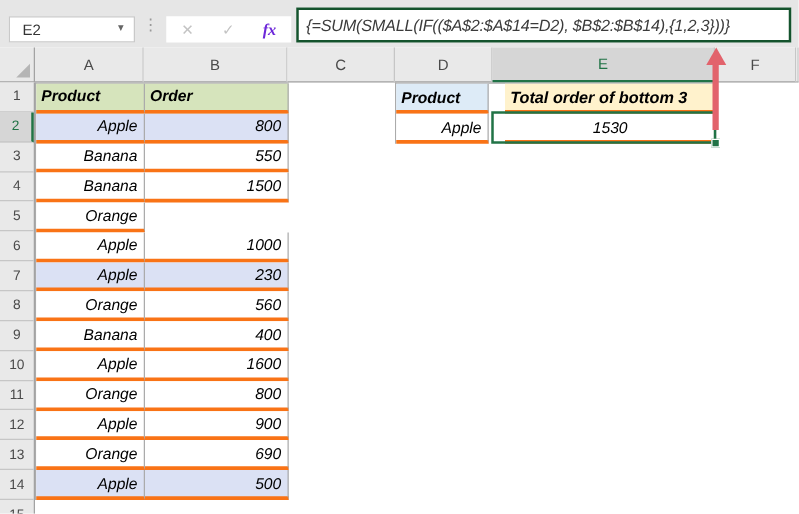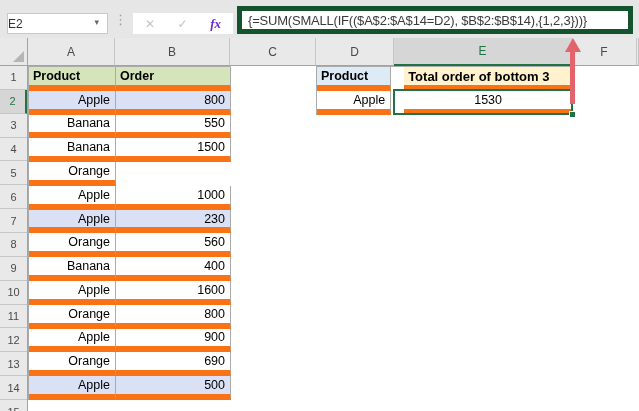--- a/index.html
+++ b/index.html
@@ -6,35 +6,35 @@
   body { background:#fff; }
   .screen {
     position:relative; width:639px; height:411px; overflow:hidden;
     background:#fff; font-family:"Liberation Sans", sans-serif; color:#000;
   }
   
   .topbar { position:absolute; left:0; top:0; width:639px; height:38px; background:#E6E6E6; }
   .namebox {
     position:absolute; left:7px; top:13px; width:101px; height:21px;
     background:#fff; border:1px solid #C9C9C9; display:flex; align-items:center;
-    font-size:12px; color:#333; 
+    font-size:12px; color:#333; padding-left:10px;
   }
   .namebox .caret { position:absolute; right:8px; top:3px; font-size:9px; color:#666; }
   .vdots { position:absolute; left:114px; top:9px; width:12px; height:21px;
     color:#9a9a9a; font-size:13px; text-align:center; line-height:21px; }
   .fxbox {
     position:absolute; left:133px; top:13px; width:100px; height:21px; background:#fff;
     display:flex; align-items:center; justify-content:space-between; padding:0 12px;
   }
   .btn-cancel, .btn-enter { color:#C3C3C3; font-size:12px; }
   .btn-fx { color:#6d28d9; font-size:13px; font-style:italic; font-family:"Liberation Serif", serif; font-weight:bold; }
   .formulabox {
     position:absolute; left:237px; top:6px; width:396px; height:28px;
-    background:#fff; border:5px solid #14532d; display:flex; align-items:center;
-    font-size:13px; color:#3b3b3b; padding-left:6px; letter-spacing:-0.2px; white-space:nowrap; overflow:hidden;
+    background:#fff; border:2px solid #14532d; display:flex; align-items:center;
+    font-size:13px; color:#3b3b3b; padding-left:6px; letter-spacing:-0.2px; white-space:nowrap; overflow:hidden;font-style:italic;
   }
   
   .colhdr {
     position:absolute; top:38px; height:28px; background:#E9E9E9;
     border-right:1px solid #C6C6C6; border-bottom:1px solid #A3A3A3;
     display:flex; align-items:center; justify-content:center;
     font-size:12px; color:#4a4a4a;
   }
   .colhdr.sel { background:#D6D6D6; color:#217346; border-bottom:2px solid #217346; }
   .corner { position:absolute; left:0; top:38px; width:28px; height:28px; background:#E9E9E9;
@@ -47,22 +47,22 @@
   .rowhdr { flex:1 1 0; display:flex; align-items:center; justify-content:center;
     font-size:11px; color:#4a4a4a; border-bottom:1px solid #C6C6C6; }
   .rowhdr.sel { background:#D6D6D6; color:#217346; border-right:2px solid #217346; }
   .rowhdr15 { position:absolute; left:0; top:400px; width:28px; height:11px; overflow:hidden;
     background:#E9E9E9; border-right:1px solid #A3A3A3; font-size:11px; color:#4a4a4a; text-align:center; }
   .rowhdr15 span { display:block; margin-top:6px; }
   
   .ptable { position:absolute; left:28px; top:66px; width:203px; height:334px;
     display:flex; flex-direction:column; border-top:1px solid #ABABAB; border-left:1px solid #ABABAB; }
   .ptable .tr { flex:1 1 0; display:flex; }
-  .td { border-right:1px solid #ABABAB; border-bottom:6px solid #f97316;
-    display:flex; align-items:center; font-size:12.5px; background:#fff; overflow:hidden; }
+  .td { border-right:1px solid #ABABAB; border-bottom:3px solid #f97316;
+    display:flex; align-items:center; font-size:12.5px; background:#fff; overflow:hidden;font-style:italic; }
   .td.c-a { width:87px; }
   .td.c-b { width:115px; }
   .td.head { font-weight:bold; background:#D6E4BC; padding-left:4px; }
   .td.val { justify-content:flex-end; padding-right:5px; }
   .tr.hl .td { background:#DBE1F4; }
   
   .stable { position:absolute; left:316px; top:66px; width:257px;
     display:flex; flex-direction:column; border-top:1px solid #ABABAB; border-left:1px solid #ABABAB; }
   .stable .tr { height:24px; display:flex; }
   .td.c-d { width:78px; }

